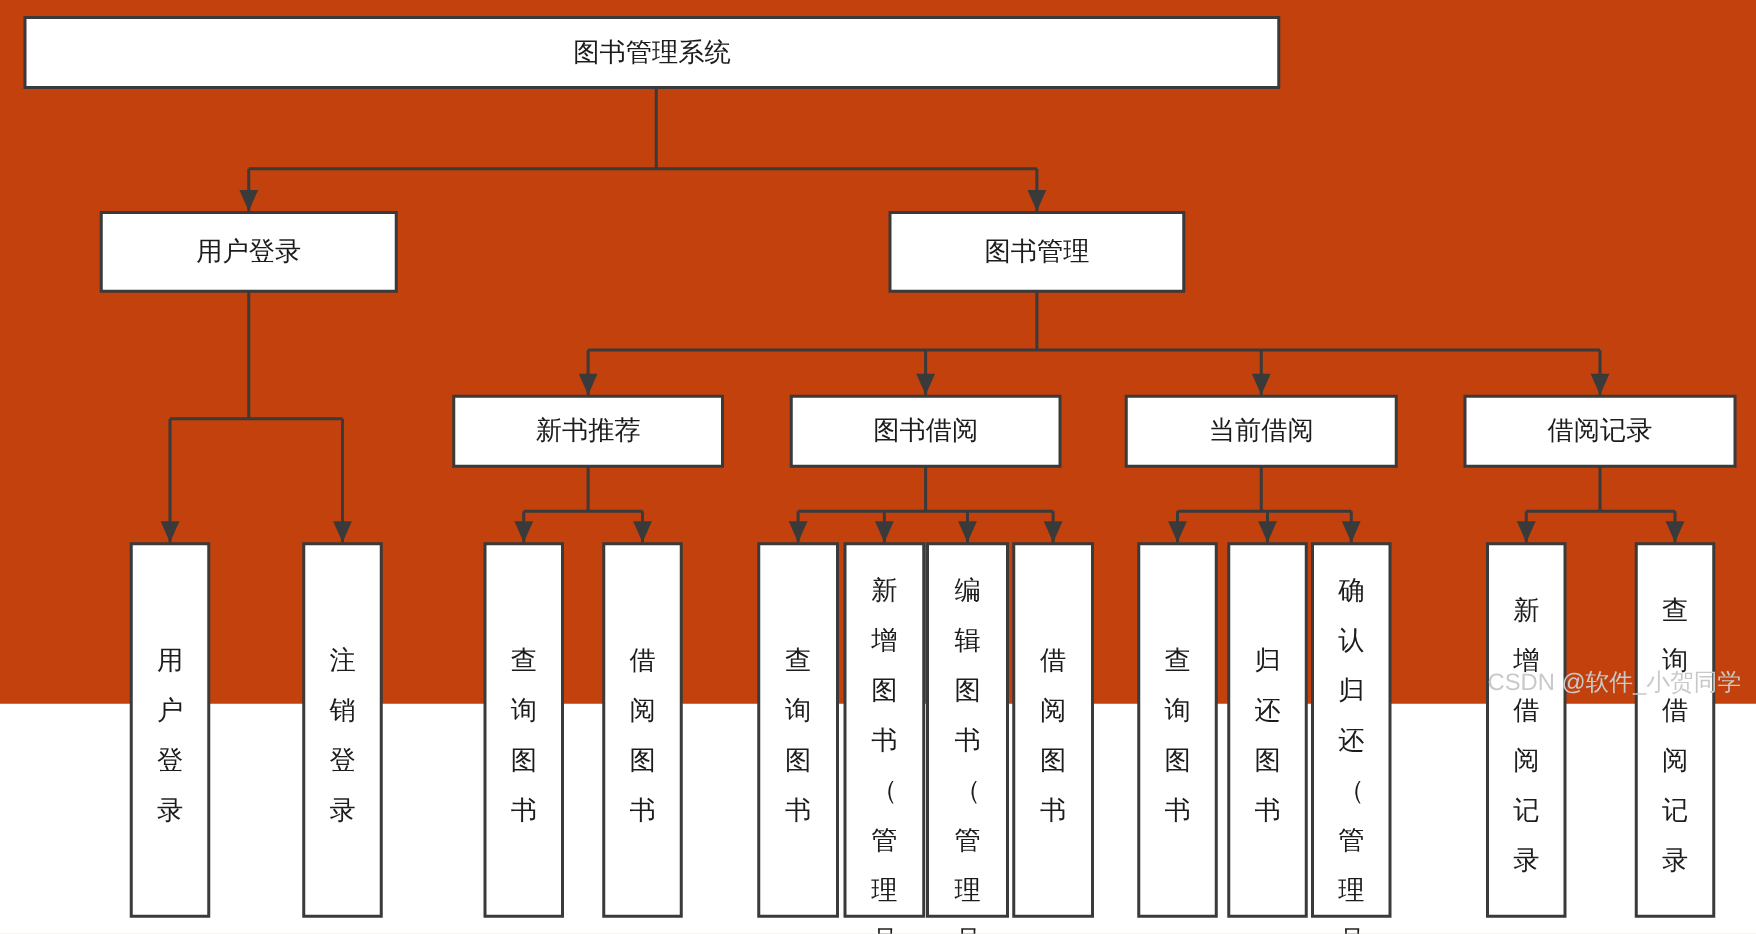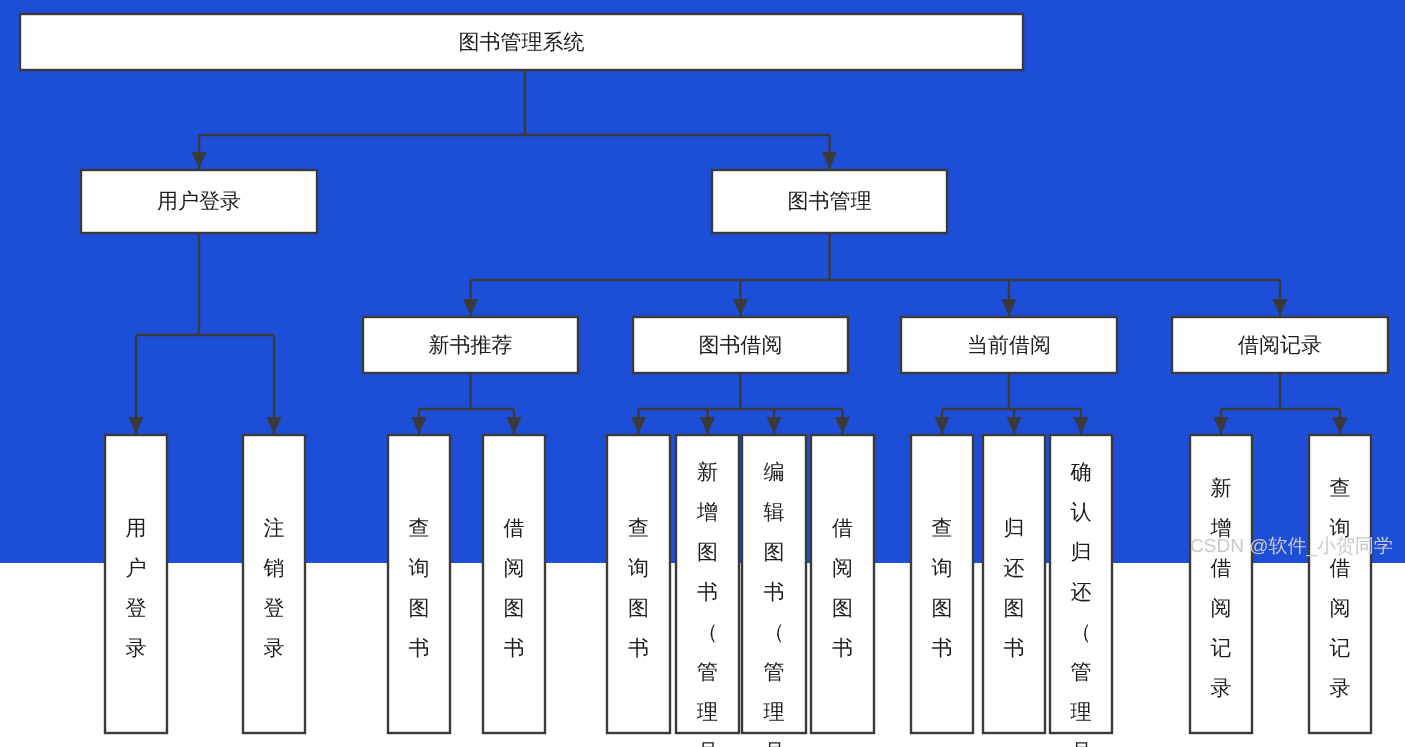--- a/index.html
+++ b/index.html
@@ -11,21 +11,21 @@
   body {
     width: 1405px;
     height: 747px;
     font-family: "Liberation Sans", "DejaVu Sans", sans-serif;
     overflow: hidden;
   }
   #diagram-root {
     position: relative;
     width: 1405px;
     height: 563px;
-    background: #1d4ed8;
+    background: #c2410c;
   }
   svg.diagram-canvas {
     position: absolute;
     left: 0;
     top: 0;
     width: 1405px;
     height: 747px;
     display: block;
   }
   .node-box {

